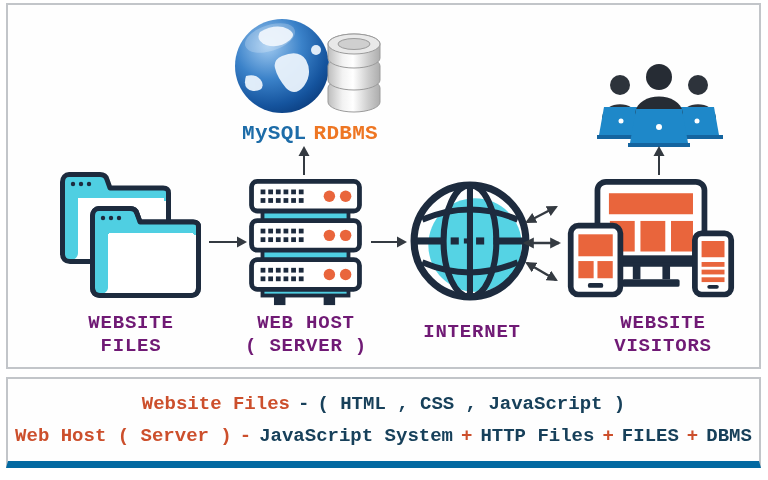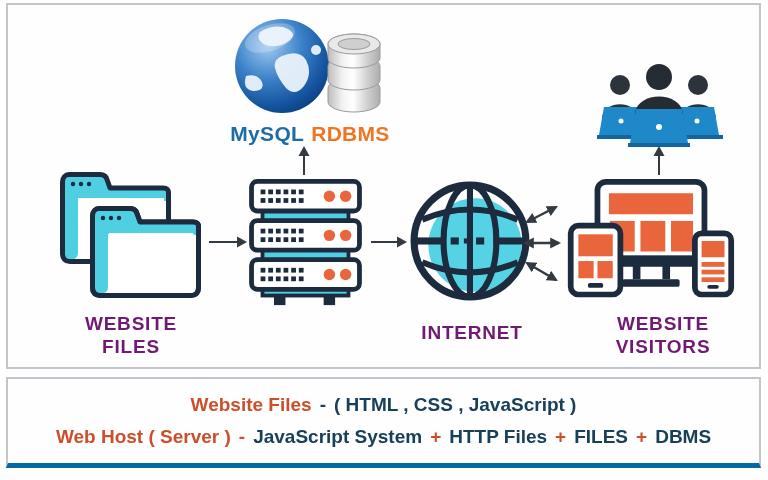--- a/index.html
+++ b/index.html
@@ -1,20 +1,20 @@
 <!DOCTYPE html>
 <html><head>
 <meta charset="utf-8">
 <style>
   html,body{margin:0;padding:0;background:#ffffff;}
   .stage{position:relative;width:768px;height:480px;background:#ffffff;overflow:hidden;
-         font-family:Liberation Sans, sans-serif;}
+         font-family:Liberation Mono, monospace;}
   .panel{position:absolute;background:#fefefe;border:2px solid #c2c5c9;box-sizing:border-box;}
   .diagram-panel{left:6px;top:3px;width:755px;height:366px;}
-  .legend-panel{left:6px;top:377px;width:755px;height:91px;border-bottom:5px solid #0369a1;
+  .legend-panel{left:6px;top:377px;width:755px;height:91px;border-bottom:7px solid #0369a1;
                 display:flex;flex-direction:column;justify-content:center;align-items:center;gap:10px;}
   .icon{position:absolute;}
   .node-label{position:absolute;text-align:center;font-weight:bold;color:#701a75;
               font-size:19px;line-height:23px;letter-spacing:0.8px;}
   .mysql-label{position:absolute;left:222px;top:117px;width:160px;text-align:center;
                font-weight:bold;font-size:21px;letter-spacing:0.3px;white-space:nowrap;}
   .mysql-label .mysql{color:#1d6ca8;}
   .mysql-label .rdbms{color:#ee7623;margin-left:7px;}
   .legend-line{font-weight:bold;font-size:19px;white-space:nowrap;}
   .legend-line span{margin:0 4px;}
@@ -261,20 +261,24 @@
 
     <svg class="icon" style="left:640px;top:140px;" width="22" height="32" viewBox="0 0 22 32">
       <line x1="11" y1="30" x2="11" y2="8" stroke="#343a41" stroke-width="2"></line>
       <polygon points="11,1 5.5,11 16.5,11" fill="#343a41"></polygon>
     </svg>
 
     <div class="node-label" style="left:52px;top:307px;width:142px;">
       <div>WEBSITE</div>
       <div>FILES</div>
     </div>
+    <div class="node-label" style="left:230px;top:307px;width:136px;">
+      <div>WEB HOST</div>
+      <div>( SERVER )</div>
+    </div>
     <div class="node-label" style="left:396px;top:307px;width:136px;margin-top:9px;">
       <div>INTERNET</div>
       <div></div>
     </div>
     <div class="node-label" style="left:584px;top:307px;width:142px;">
       <div>WEBSITE</div>
       <div>VISITORS</div>
     </div>
   </div>
 

